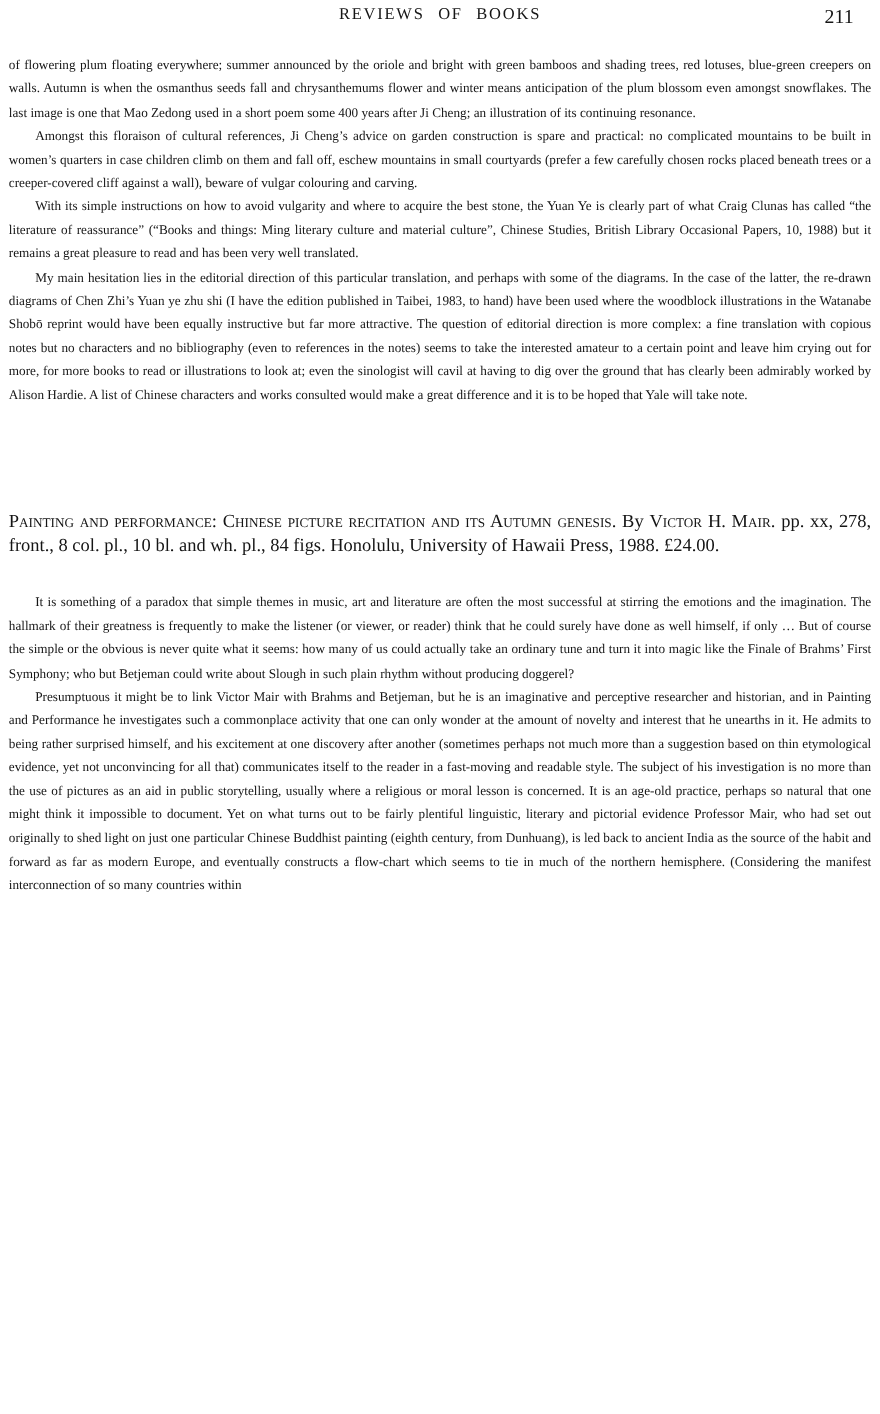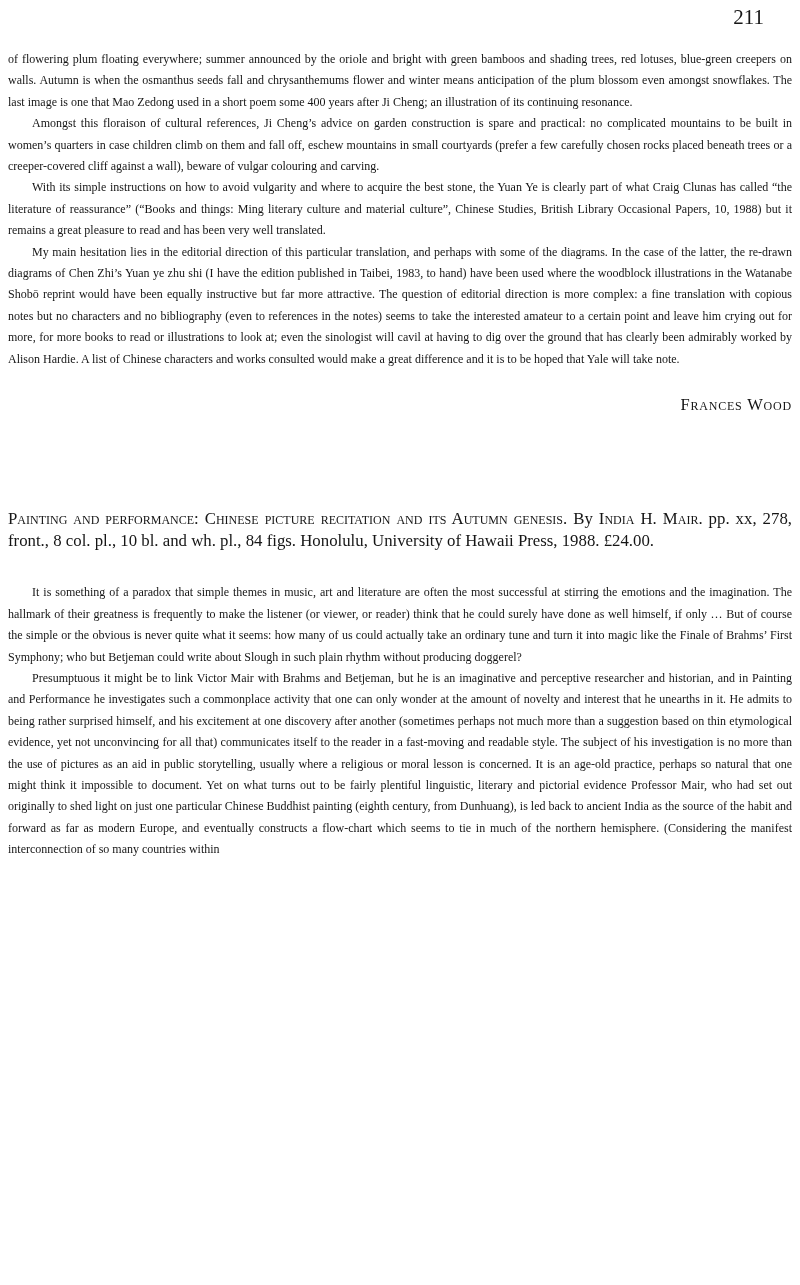--- a/index.html
+++ b/index.html
@@ -30,23 +30,23 @@
   }
   .head-title {
     display: block;
     text-align: center;
     font-size: 15px;
     letter-spacing: 1.6px;
     word-spacing: 7px;
   }
   .page-num {
     position: absolute;
-    right: 28px;
+    right: 16px;
     top: 0;
-    font-size: 21px;
+    font-size: 18px;
   }
 
   
   .body-para {
     font-size: 12px;
     line-height: 21.4px;
     text-align: justify;
     text-indent: 24px;
   }
   .body-para.no-indent { text-indent: 0; }
@@ -69,30 +69,30 @@
     line-height: 21.6px;
     text-align: justify;
   }
 </style>
 </head>
 <body>
 
 <div class="page">
 
   <header class="running-head">
+    <span class="head-title">REVIEWS OF BOOKS</span>
     <span class="page-num">211</span>
   </header>
 
   <section class="review">
     <p class="body-para no-indent"><span>of flowering plum floating everywhere; summer announced by the oriole and bright with green bamboos and shading trees, red lotuses, blue-green creepers on walls. Autumn is when the osmanthus seeds fall and chrysanthemums flower and winter means anticipation of the plum blossom even amongst snowflakes. The last image is one that Mao Zedong used in a short poem some 400 years after Ji Cheng; an illustration of its continuing resonance.</span></p>
     <p class="body-para"><span>Amongst this floraison of cultural references, Ji Cheng’s advice on garden construction is spare and practical: no complicated mountains to be built in women’s quarters in case children climb on them and fall off, eschew mountains in small courtyards (prefer a few carefully chosen rocks placed beneath trees or a creeper-covered cliff against a wall), beware of vulgar colouring and carving.</span></p>
     <p class="body-para"><span>With its simple instructions on how to avoid vulgarity and where to acquire the best stone, the </span><span class="seg-italic">Yuan Ye</span><span> is clearly part of what Craig Clunas has called “the literature of reassurance” (“Books and things: Ming literary culture and material culture”, </span><span class="seg-italic">Chinese Studies</span><span>, British Library Occasional Papers, 10, 1988) but it remains a great pleasure to read and has been very well translated.</span></p>
     <p class="body-para"><span>My main hesitation lies in the editorial direction of this particular translation, and perhaps with some of the diagrams. In the case of the latter, the re-drawn diagrams of Chen Zhi’s </span><span class="seg-italic">Yuan ye zhu shi</span><span> (I have the edition published in Taibei, 1983, to hand) have been used where the woodblock illustrations in the Watanabe Shobō reprint would have been equally instructive but far more attractive. The question of editorial direction is more complex: a fine translation with copious notes but no characters and no bibliography (even to references in the notes) seems to take the interested amateur to a certain point and leave him crying out for more, for more books to read or illustrations to look at; even the sinologist will cavil at having to dig over the ground that has clearly been admirably worked by Alison Hardie. A list of Chinese characters and works consulted would make a great difference and it is to be hoped that Yale will take note.</span></p>
-    <p class="signature">Frances Wood</p>
   </section>
 
   <section class="review">
-    <p class="review-heading"><span class="seg-smallcaps">Painting and performance: Chinese picture recitation and its Autumn genesis.</span><span> By </span><span class="seg-smallcaps">India H. Mair</span><span>. pp. xx, 278, front., 8 col. pl., 10 bl. and wh. pl., 84 figs. Honolulu, University of Hawaii Press, 1988. £24.00.</span></p>
+    <p class="review-heading"><span class="seg-smallcaps">Painting and performance: Chinese picture recitation and its Autumn genesis.</span><span> By </span><span class="seg-smallcaps">Victor H. Mair</span><span>. pp. xx, 278, front., 8 col. pl., 10 bl. and wh. pl., 84 figs. Honolulu, University of Hawaii Press, 1988. £24.00.</span></p>
     <p class="body-para"><span>It is something of a paradox that simple themes in music, art and literature are often the most successful at stirring the emotions and the imagination. The hallmark of their greatness is frequently to make the listener (or viewer, or reader) think that he could surely have done as well himself, if only … But of course the simple or the obvious is never quite what it seems: how many of us could actually take an ordinary tune and turn it into magic like the Finale of Brahms’ First Symphony; who but Betjeman could write about Slough in such plain rhythm without producing doggerel?</span></p>
     <p class="body-para"><span>Presumptuous it might be to link Victor Mair with Brahms and Betjeman, but he is an imaginative and perceptive researcher and historian, and in </span><span class="seg-italic">Painting and Performance</span><span> he investigates such a commonplace activity that one can only wonder at the amount of novelty and interest that he unearths in it. He admits to being rather surprised himself, and his excitement at one discovery after another (sometimes perhaps not much more than a suggestion based on thin etymological evidence, yet not unconvincing for all that) communicates itself to the reader in a fast-moving and readable style. The subject of his investigation is no more than the use of pictures as an aid in public storytelling, usually where a religious or moral lesson is concerned. It is an age-old practice, perhaps so natural that one might think it impossible to document. Yet on what turns out to be fairly plentiful linguistic, literary and pictorial evidence Professor Mair, who had set out originally to shed light on just one particular Chinese Buddhist painting (eighth century, from Dunhuang), is led back to ancient India as the source of the habit and forward as far as modern Europe, and eventually constructs a flow-chart which seems to tie in much of the northern hemisphere. (Considering the manifest interconnection of so many countries within</span></p>
   </section>
 
 </div>
 
 </body></html>

